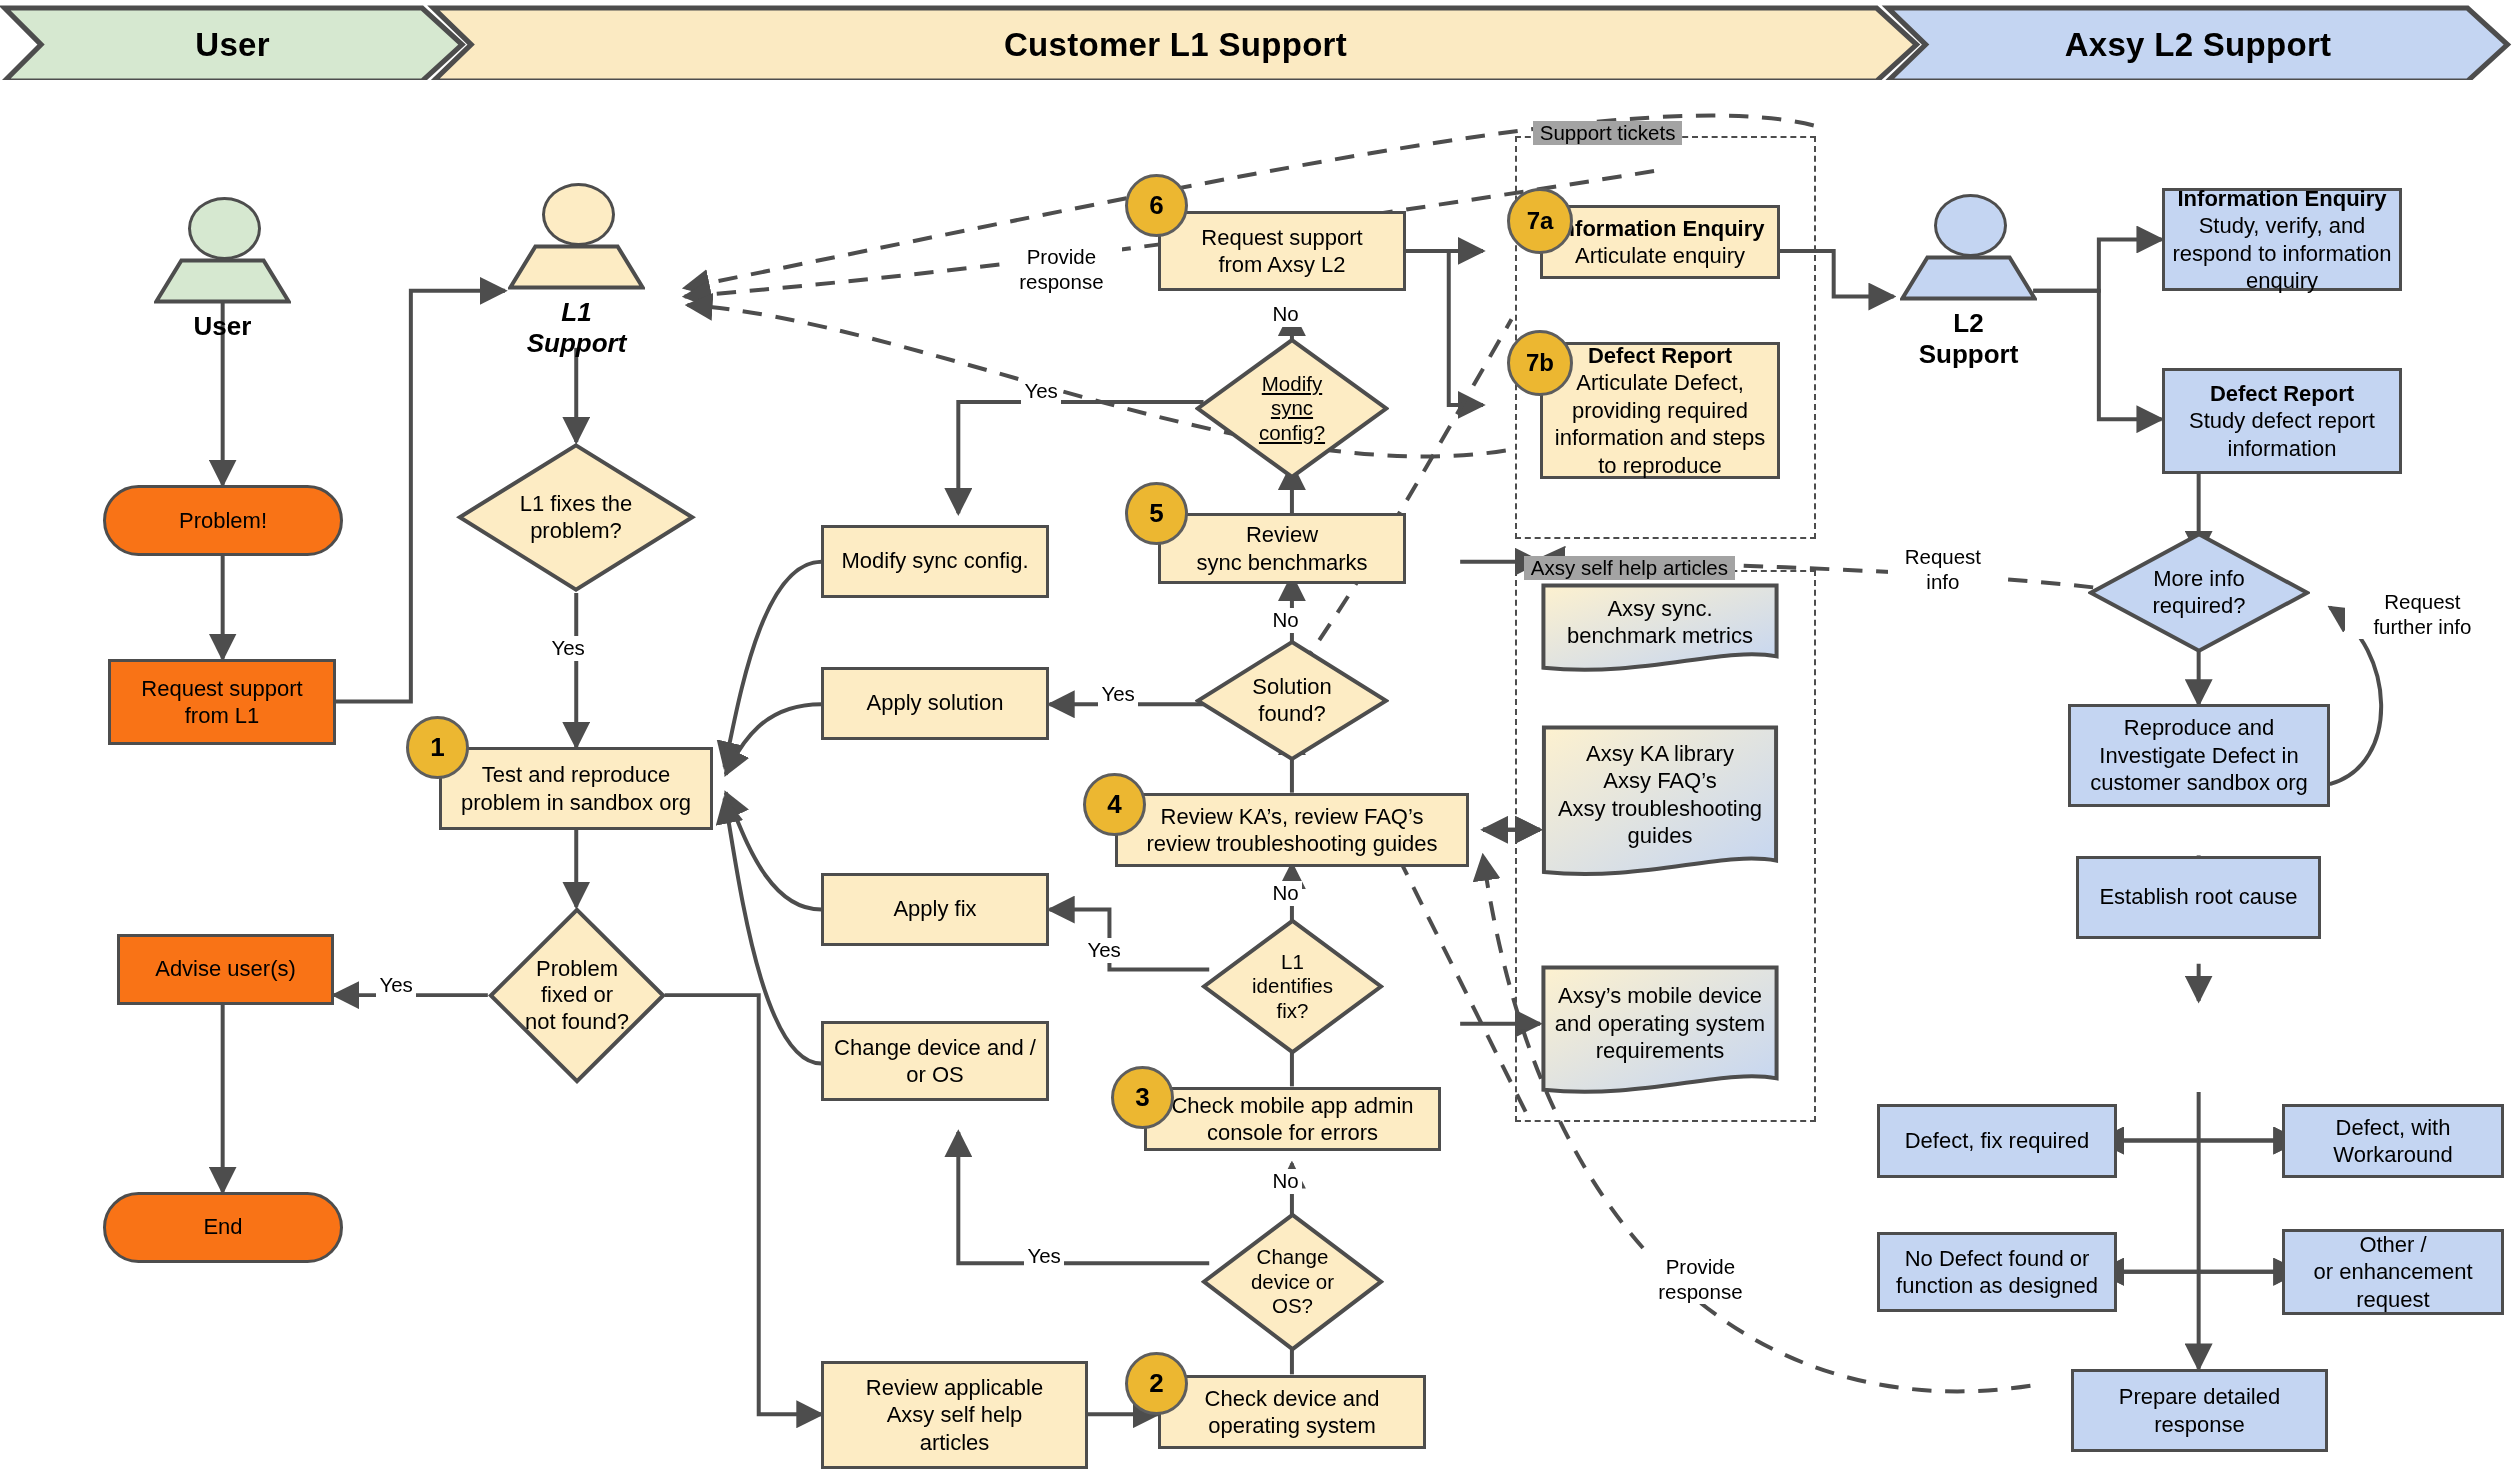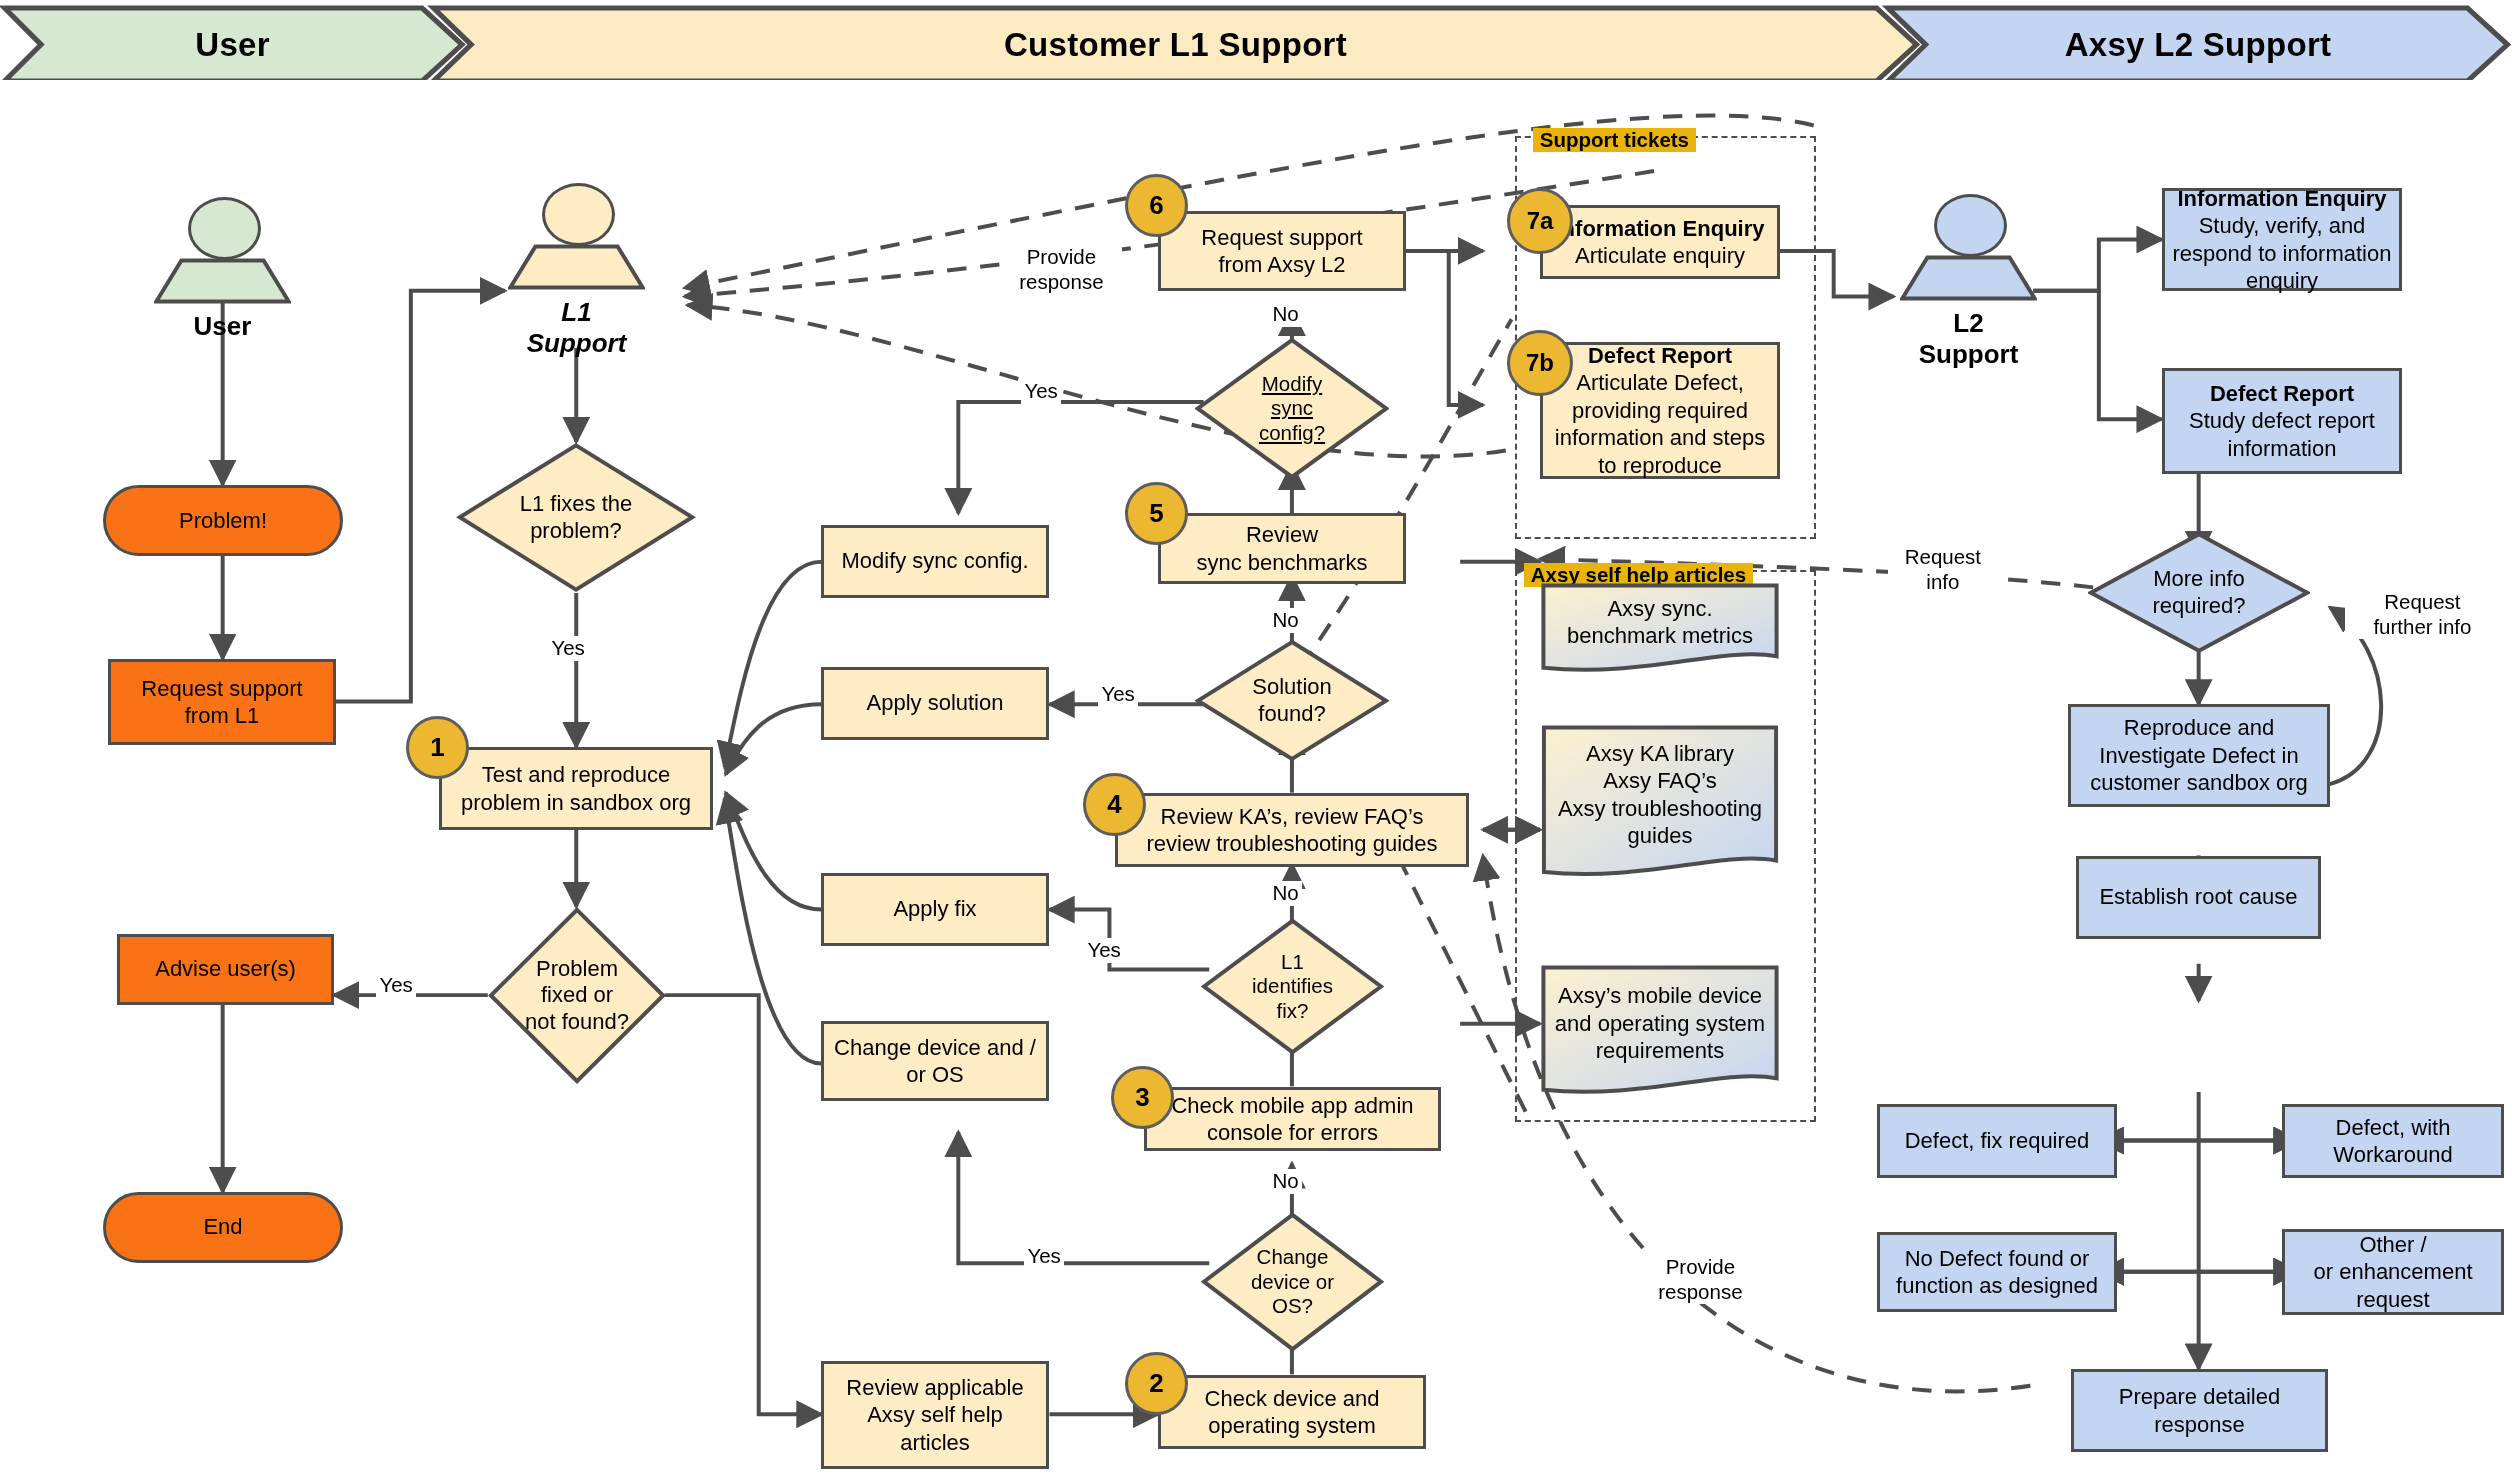--- a/index.html
+++ b/index.html
@@ -40,22 +40,22 @@
          font-size:26px;font-weight:bold;color:#000;z-index:9;}
 
   
   .doc{position:absolute;z-index:5;}
   .doc .dlabel{position:absolute;left:0;top:0;width:100%;
         display:flex;align-items:center;justify-content:center;text-align:center;
         font-size:22px;line-height:1.25;z-index:2;padding:0 10.3px;box-sizing:border-box;}
 
   
   .group{position:absolute;border:2.9px dashed #4d4d4d;z-index:1;background:transparent;}
-  .grouptitle{position:absolute;font-size:20.5px;font-weight:bold;background:#eab308;
-              padding:0 6.8px;z-index:4;margin-top:7px;}
+  .grouptitle{position:absolute;font-size:20.5px;font-weight:normal;background:#a3a3a3;
+              padding:0 6.8px;z-index:4;}
 
   
   .elabel{position:absolute;font-size:20.5px;line-height:1.2;text-align:center;z-index:8;
           background:#fff;padding:0 3.4px;white-space:pre-line;}
 
   
   #wires{position:absolute;left:0;top:0;width:2512px;height:1477px;z-index:2;}
 </style>
 </head>
 <body>
@@ -236,21 +236,21 @@
     <div class="dtext" style="white-space:pre-line;">Problem
 fixed or
 not found?</div>
   </div>
 
   <div class="node yellow" style="left:821px;top:525px;width:228px;height:73px;">Modify sync config.</div>
   <div class="node yellow" style="left:821px;top:667px;width:228px;height:73px;">Apply solution</div>
   <div class="node yellow tall" style="left:821px;top:1021px;width:228px;height:80px;white-space:pre-line;">Change device and /
 or OS</div>
   <div class="node yellow" style="left:821px;top:873px;width:228px;height:73px;">Apply fix</div>
-  <div class="node yellow tall" style="left:821px;top:1361px;width:228px;height:108px;white-space:pre-line;">Review applicable
+  <div class="node yellow tall" style="left:821px;top:1361px;width:267px;height:108px;white-space:pre-line;">Review applicable
 Axsy self help
 articles</div>
 
   <div class="node yellow tall" style="left:1158px;top:211px;width:248px;height:80px;white-space:pre-line;">Request support
 from Axsy L2</div>
   <div class="badge" style="left:1125px;top:174px;width:57px;height:57px;">6</div>
 
   <div class="dia" style="left:1195px;top:337px;width:194px;height:143px;">
     <svg width="194" height="143" viewBox="0 0 340 250">
         <polygon points="170,5 335,125 170,245 5,125" fill="#fdecc4" stroke="#4d4d4d" stroke-width="7"></polygon>

